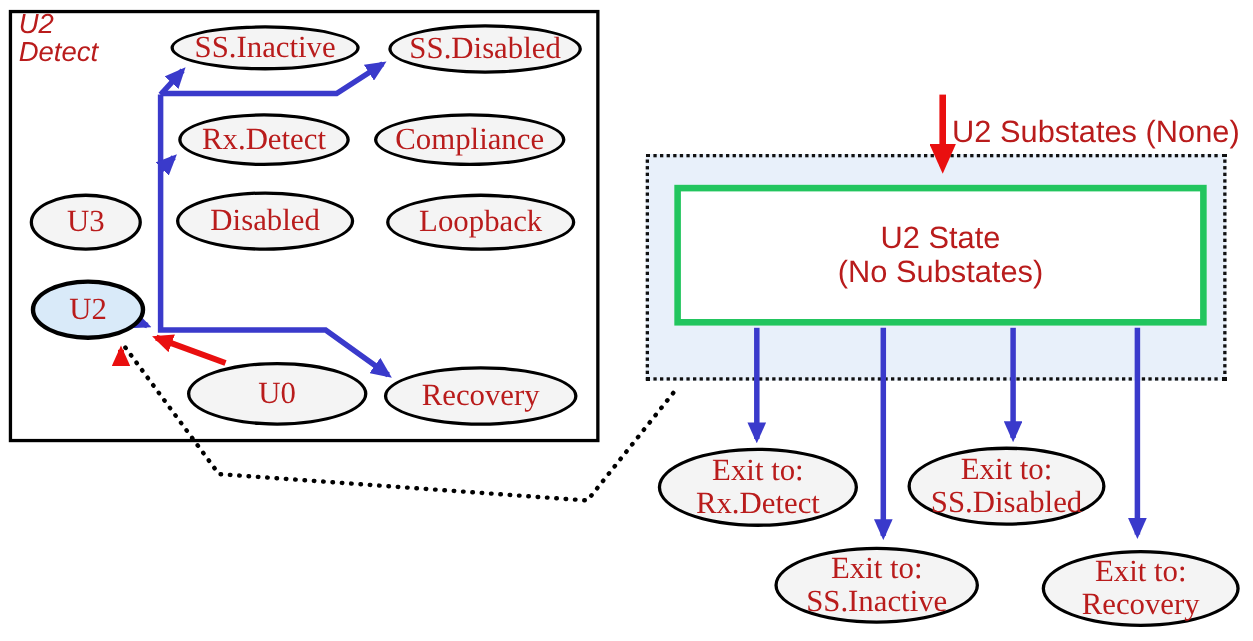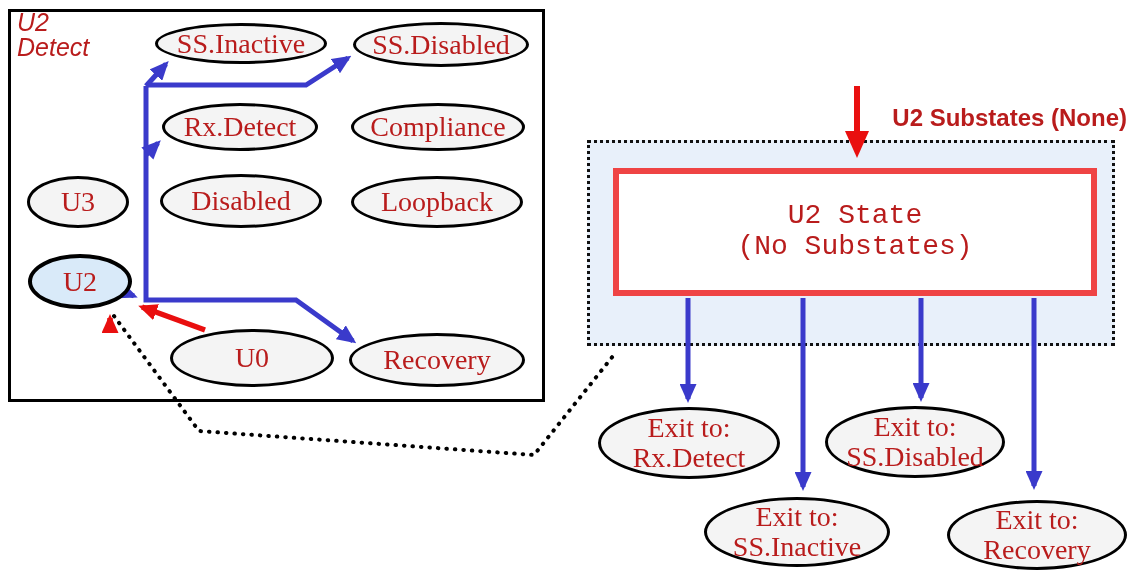--- a/index.html
+++ b/index.html
@@ -22,43 +22,43 @@
     position:absolute;border:3px solid #000;border-radius:50%;
     background:#f4f4f4;box-sizing:border-box;
     display:flex;flex-direction:column;align-items:center;justify-content:center;
     font-size:28px;line-height:1.07;text-align:center;white-space:nowrap;
     z-index:5;
     font-family:Liberation Serif, serif;
   }
   .n-ss-inactive{left:155px;top:23px;width:172px;height:41px;}
   .n-ss-disabled{left:353px;top:22px;width:176px;height:45px;}
   .n-rx-detect{left:162px;top:103px;width:156px;height:48px;}
-  .n-compliance{left:351px;top:103px;width:174px;height:48px;}
+  .n-compliance{left:340px;top:103px;width:174px;height:48px;}
   .n-u3{left:27px;top:176px;width:102px;height:52px;}
   .n-polling{left:160px;top:174px;width:162px;height:54px;}
   .n-loopback{left:351px;top:176px;width:172px;height:52px;}
   .n-u2{left:28px;top:254px;width:104px;height:55px;border-width:4.5px;background:#d9eaf9;}
   .n-hot-reset{left:349px;top:254px;width:176px;height:54px;}
   .n-u1{left:28px;top:331px;width:102px;height:52px;}
   .n-u0{left:170px;top:329px;width:164px;height:58px;}
   .n-recovery{left:349px;top:333px;width:176px;height:54px;}
   
   .n-enter{left:758px;top:11px;width:198px;height:74px;z-index:5;}
   .substate-region{
     position:absolute;left:587px;top:140px;width:528px;height:206px;
     border:3px dotted #111;box-sizing:border-box;background:#e8f0fa;z-index:1;
   }
   .substates-caption{
-    position:absolute;top:104px;right:12px;font-size:24px;z-index:4;white-space:nowrap;font-weight:bold;
+    position:absolute;top:104px;right:12px;font-size:28px;z-index:4;white-space:nowrap;
   }
   .state-box{
     position:absolute;left:613px;top:168px;width:484px;height:128px;
-    border:6px solid #ef4444;box-sizing:border-box;background:#fff;z-index:2;
+    border:6px solid #22c55e;box-sizing:border-box;background:#fff;z-index:2;
     display:flex;flex-direction:column;align-items:center;justify-content:center;
-    font-size:28px;line-height:1.1;text-align:center;font-family:Liberation Mono, monospace;
+    font-size:28px;line-height:1.1;text-align:center;
   }
   .n-exit-rx-detect{left:598px;top:407px;width:182px;height:72px;}
   .n-exit-ss-inactive{left:704px;top:497px;width:186px;height:70px;}
   .n-exit-ss-disabled{left:825px;top:406px;width:180px;height:72px;}
   .n-exit-recovery{left:947px;top:500px;width:180px;height:70px;}
   
   .edges{position:absolute;left:0;top:0;width:1139px;height:583px;z-index:3;}
 </style>
 </head>
 <body>

